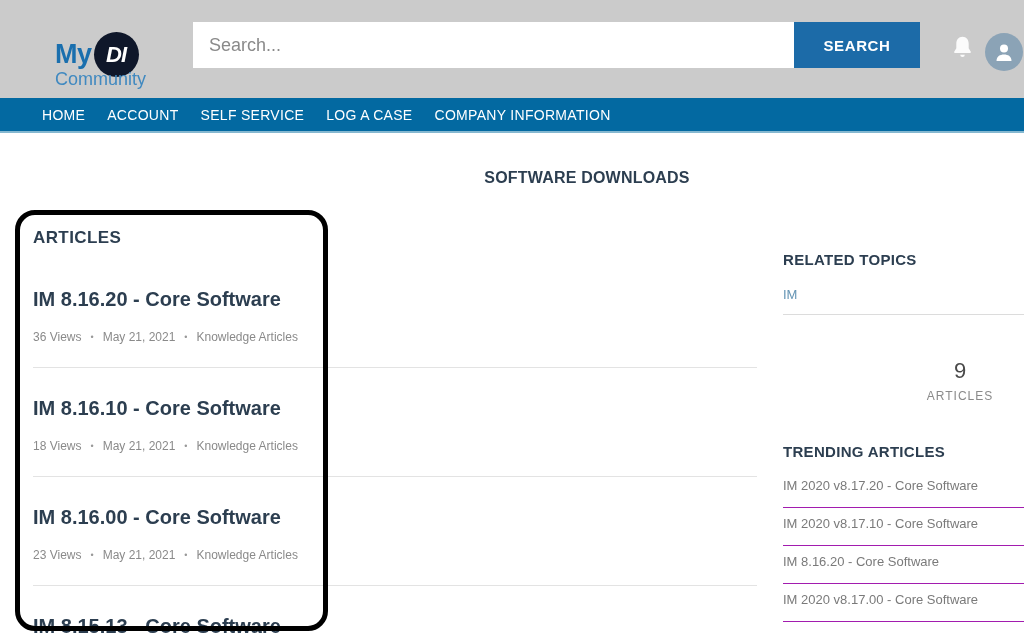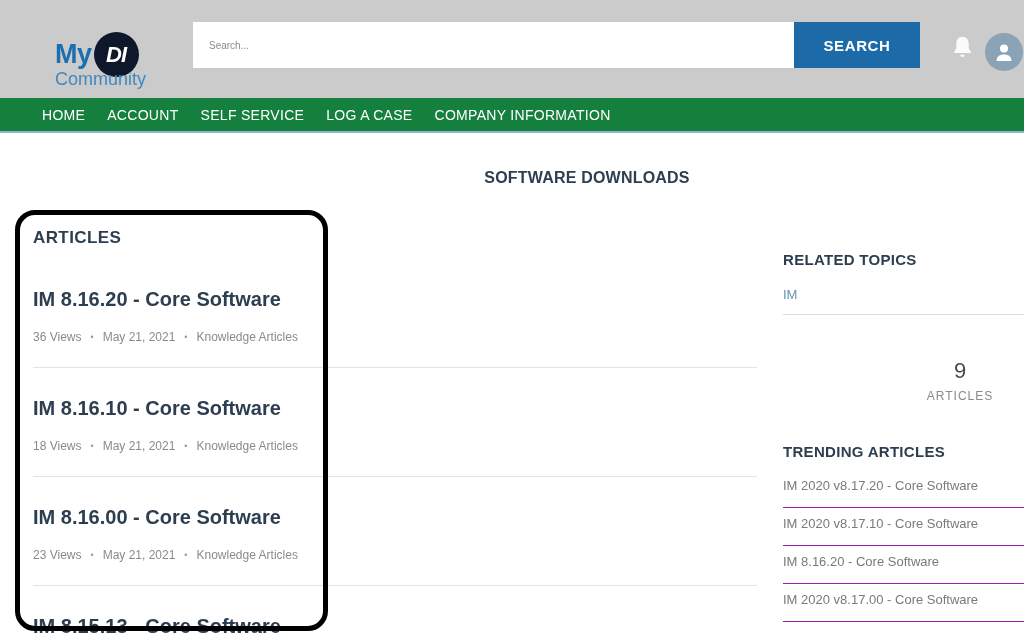--- a/index.html
+++ b/index.html
@@ -27,42 +27,42 @@
     font-size:22px; font-weight:bold; font-style:italic;
     display:flex; align-items:center; justify-content:center;
     margin-left:2px; letter-spacing:-1px;
   }
   .logo-community { font-size:18px; color:#4089c0; margin-top:-8px; }
 
   .search-form { position:absolute; left:193px; top:22px; width:727px; height:46px; }
   .search-input {
     position:absolute; left:0; top:0; width:601px; height:46px;
     border:none; outline:none; background:#ffffff;
-    padding:0 16px; font-size:10px; color:#555;
+    padding:0 16px; font-size:18px; color:#555;
     font-family:"Liberation Sans","DejaVu Sans",sans-serif;
   }
   .search-input::placeholder { color:#8a8a8a; }
   .search-button {
     position:absolute; left:601px; top:0; width:126px; height:46px;
     border:none; background:#1c6ba8; color:#ffffff;
     font-size:15px; font-weight:bold; letter-spacing:0.6px;
     font-family:"Liberation Sans","DejaVu Sans",sans-serif;
     cursor:pointer;
   }
   .bell { position:absolute; left:949px; top:33px; width:27px; height:30px; cursor:pointer; }
   .avatar {
     position:absolute; left:985px; top:33px; width:38px; height:38px;
     border-radius:50%; background:#8ba3b6; cursor:pointer;
     display:flex; align-items:center; justify-content:center; overflow:hidden;
   }
 
   
   .nav {
     position:absolute; left:0; top:98px; width:1024px; height:35px;
-    background:#15803d; border-bottom:2px solid #85b8d0;
+    background:#0369a1; border-bottom:2px solid #85b8d0;
     display:flex; align-items:center; padding-left:42px;
   }
   .nav-item {
     color:#ffffff; font-size:14px; letter-spacing:0.3px;
     margin-right:22px; text-decoration:none; cursor:pointer; white-space:nowrap;
   }
 
   
   .page-title {
     position:absolute; top:169px; left:587px; transform:translateX(-50%);

